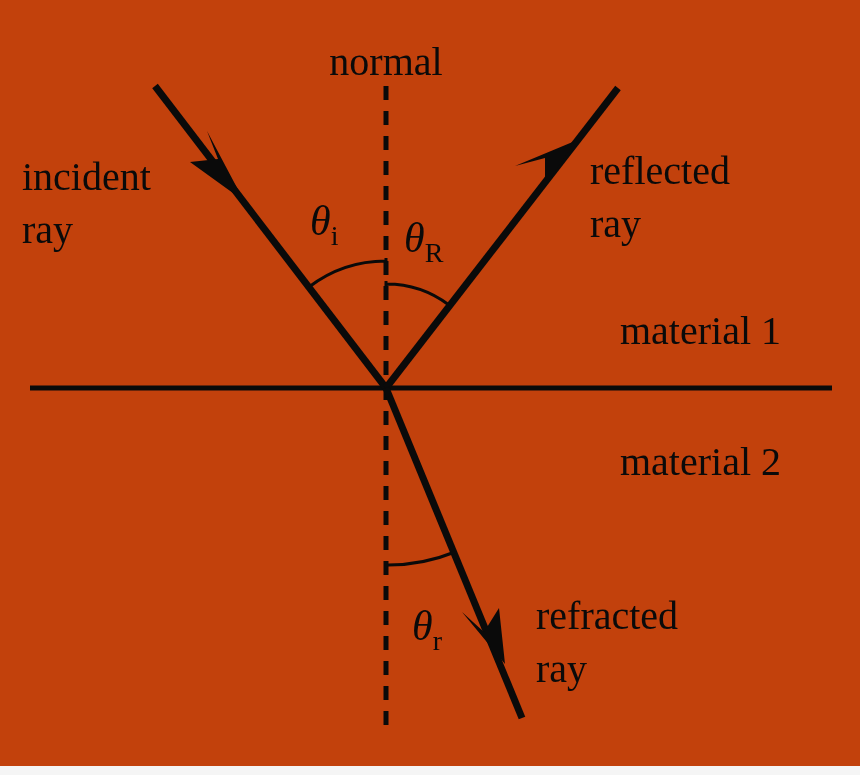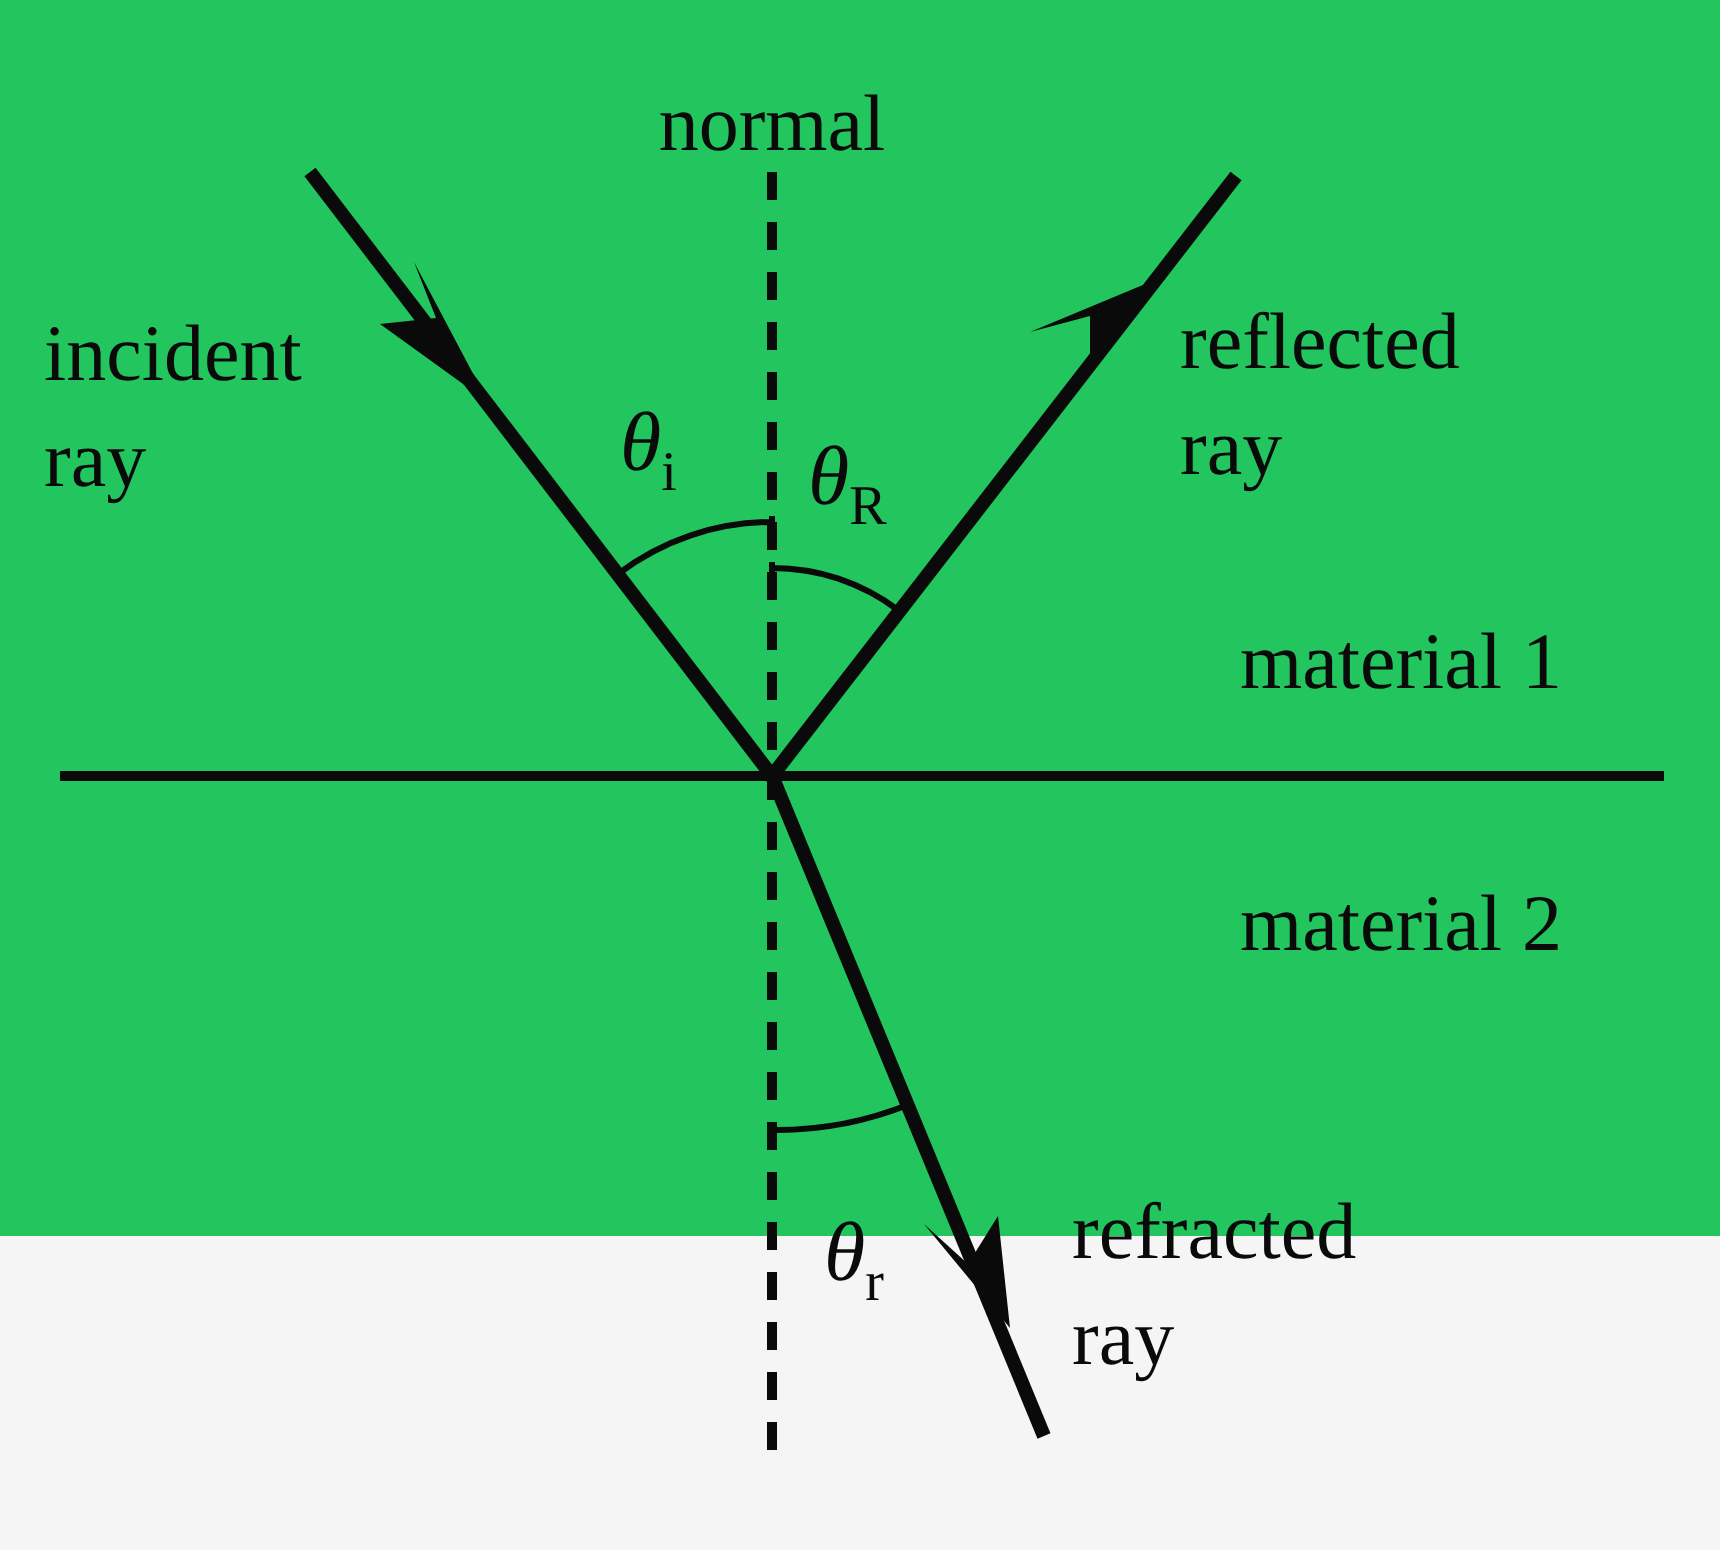--- a/index.html
+++ b/index.html
@@ -10,22 +10,22 @@
   }
   body {
     width: 860px;
     height: 775px;
     overflow: hidden;
     font-family: "Liberation Serif", "DejaVu Serif", serif;
   }
   #diagram-root {
     position: relative;
     width: 860px;
-    height: 618px;
-    background: #22c55e;
+    height: 766px;
+    background: #c2410c;
   }
   svg.diagram-canvas {
     position: absolute;
     top: 0;
     left: 0;
     width: 860px;
     height: 775px;
     display: block;
   }
   text {

